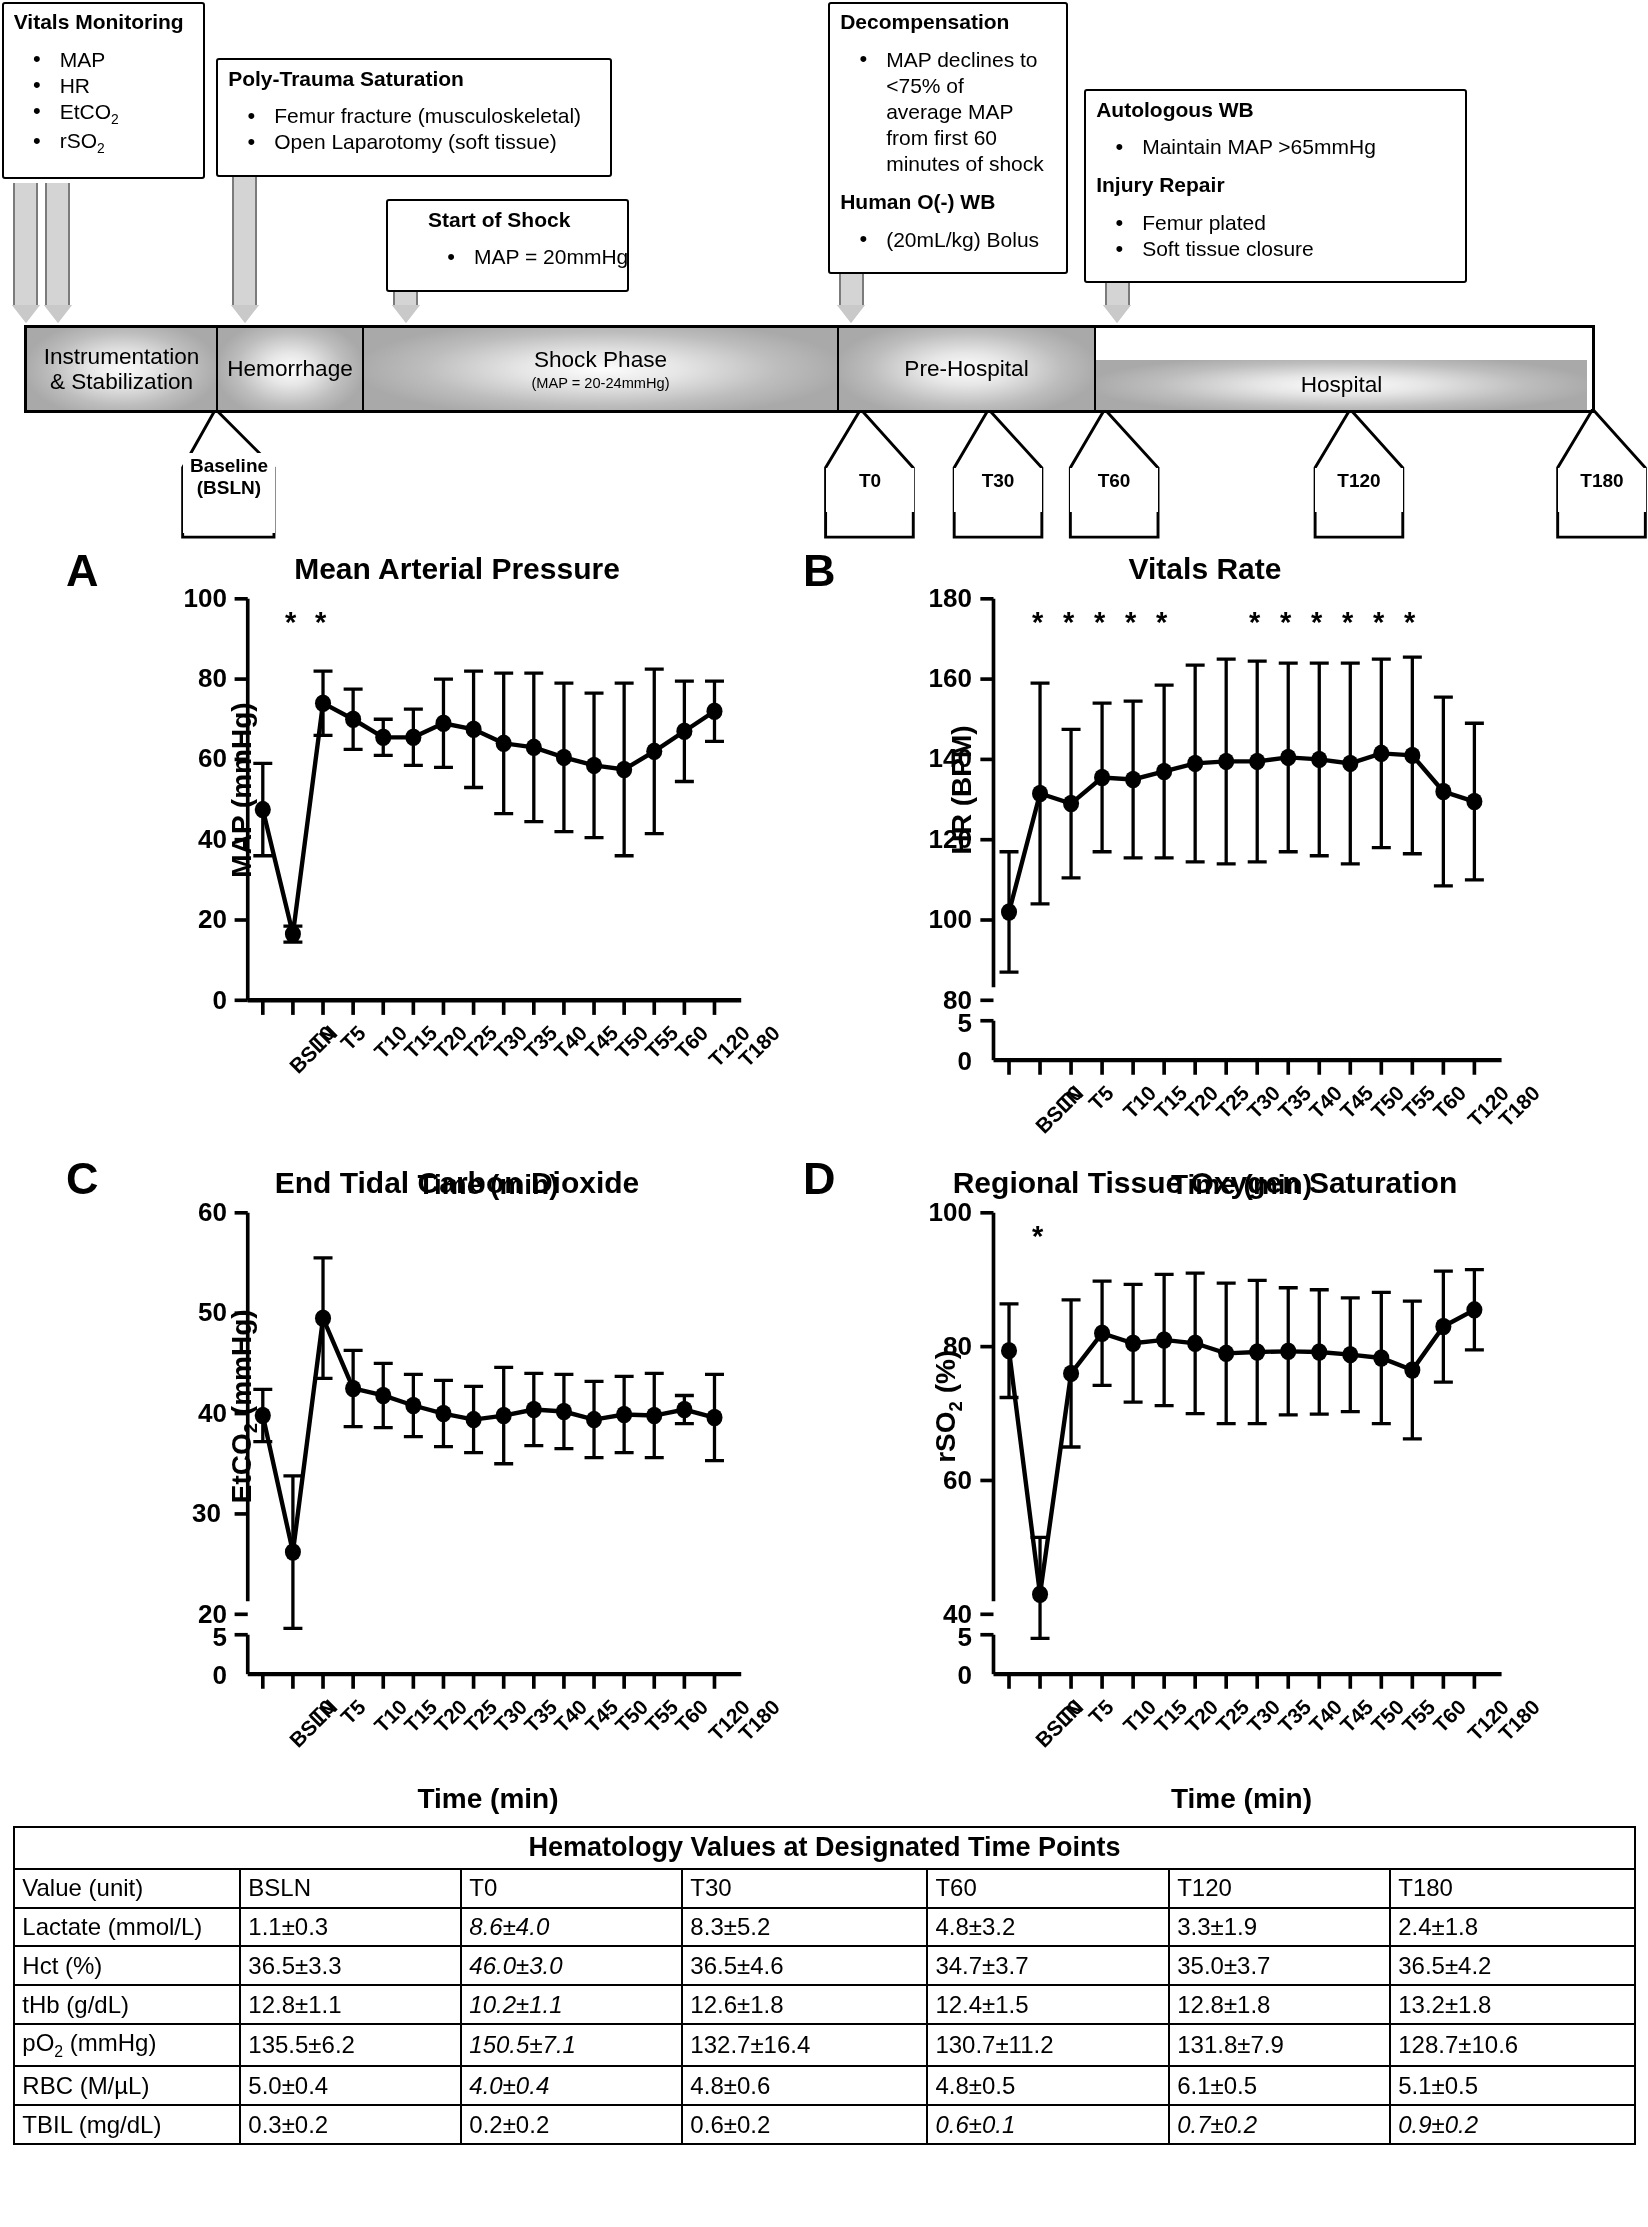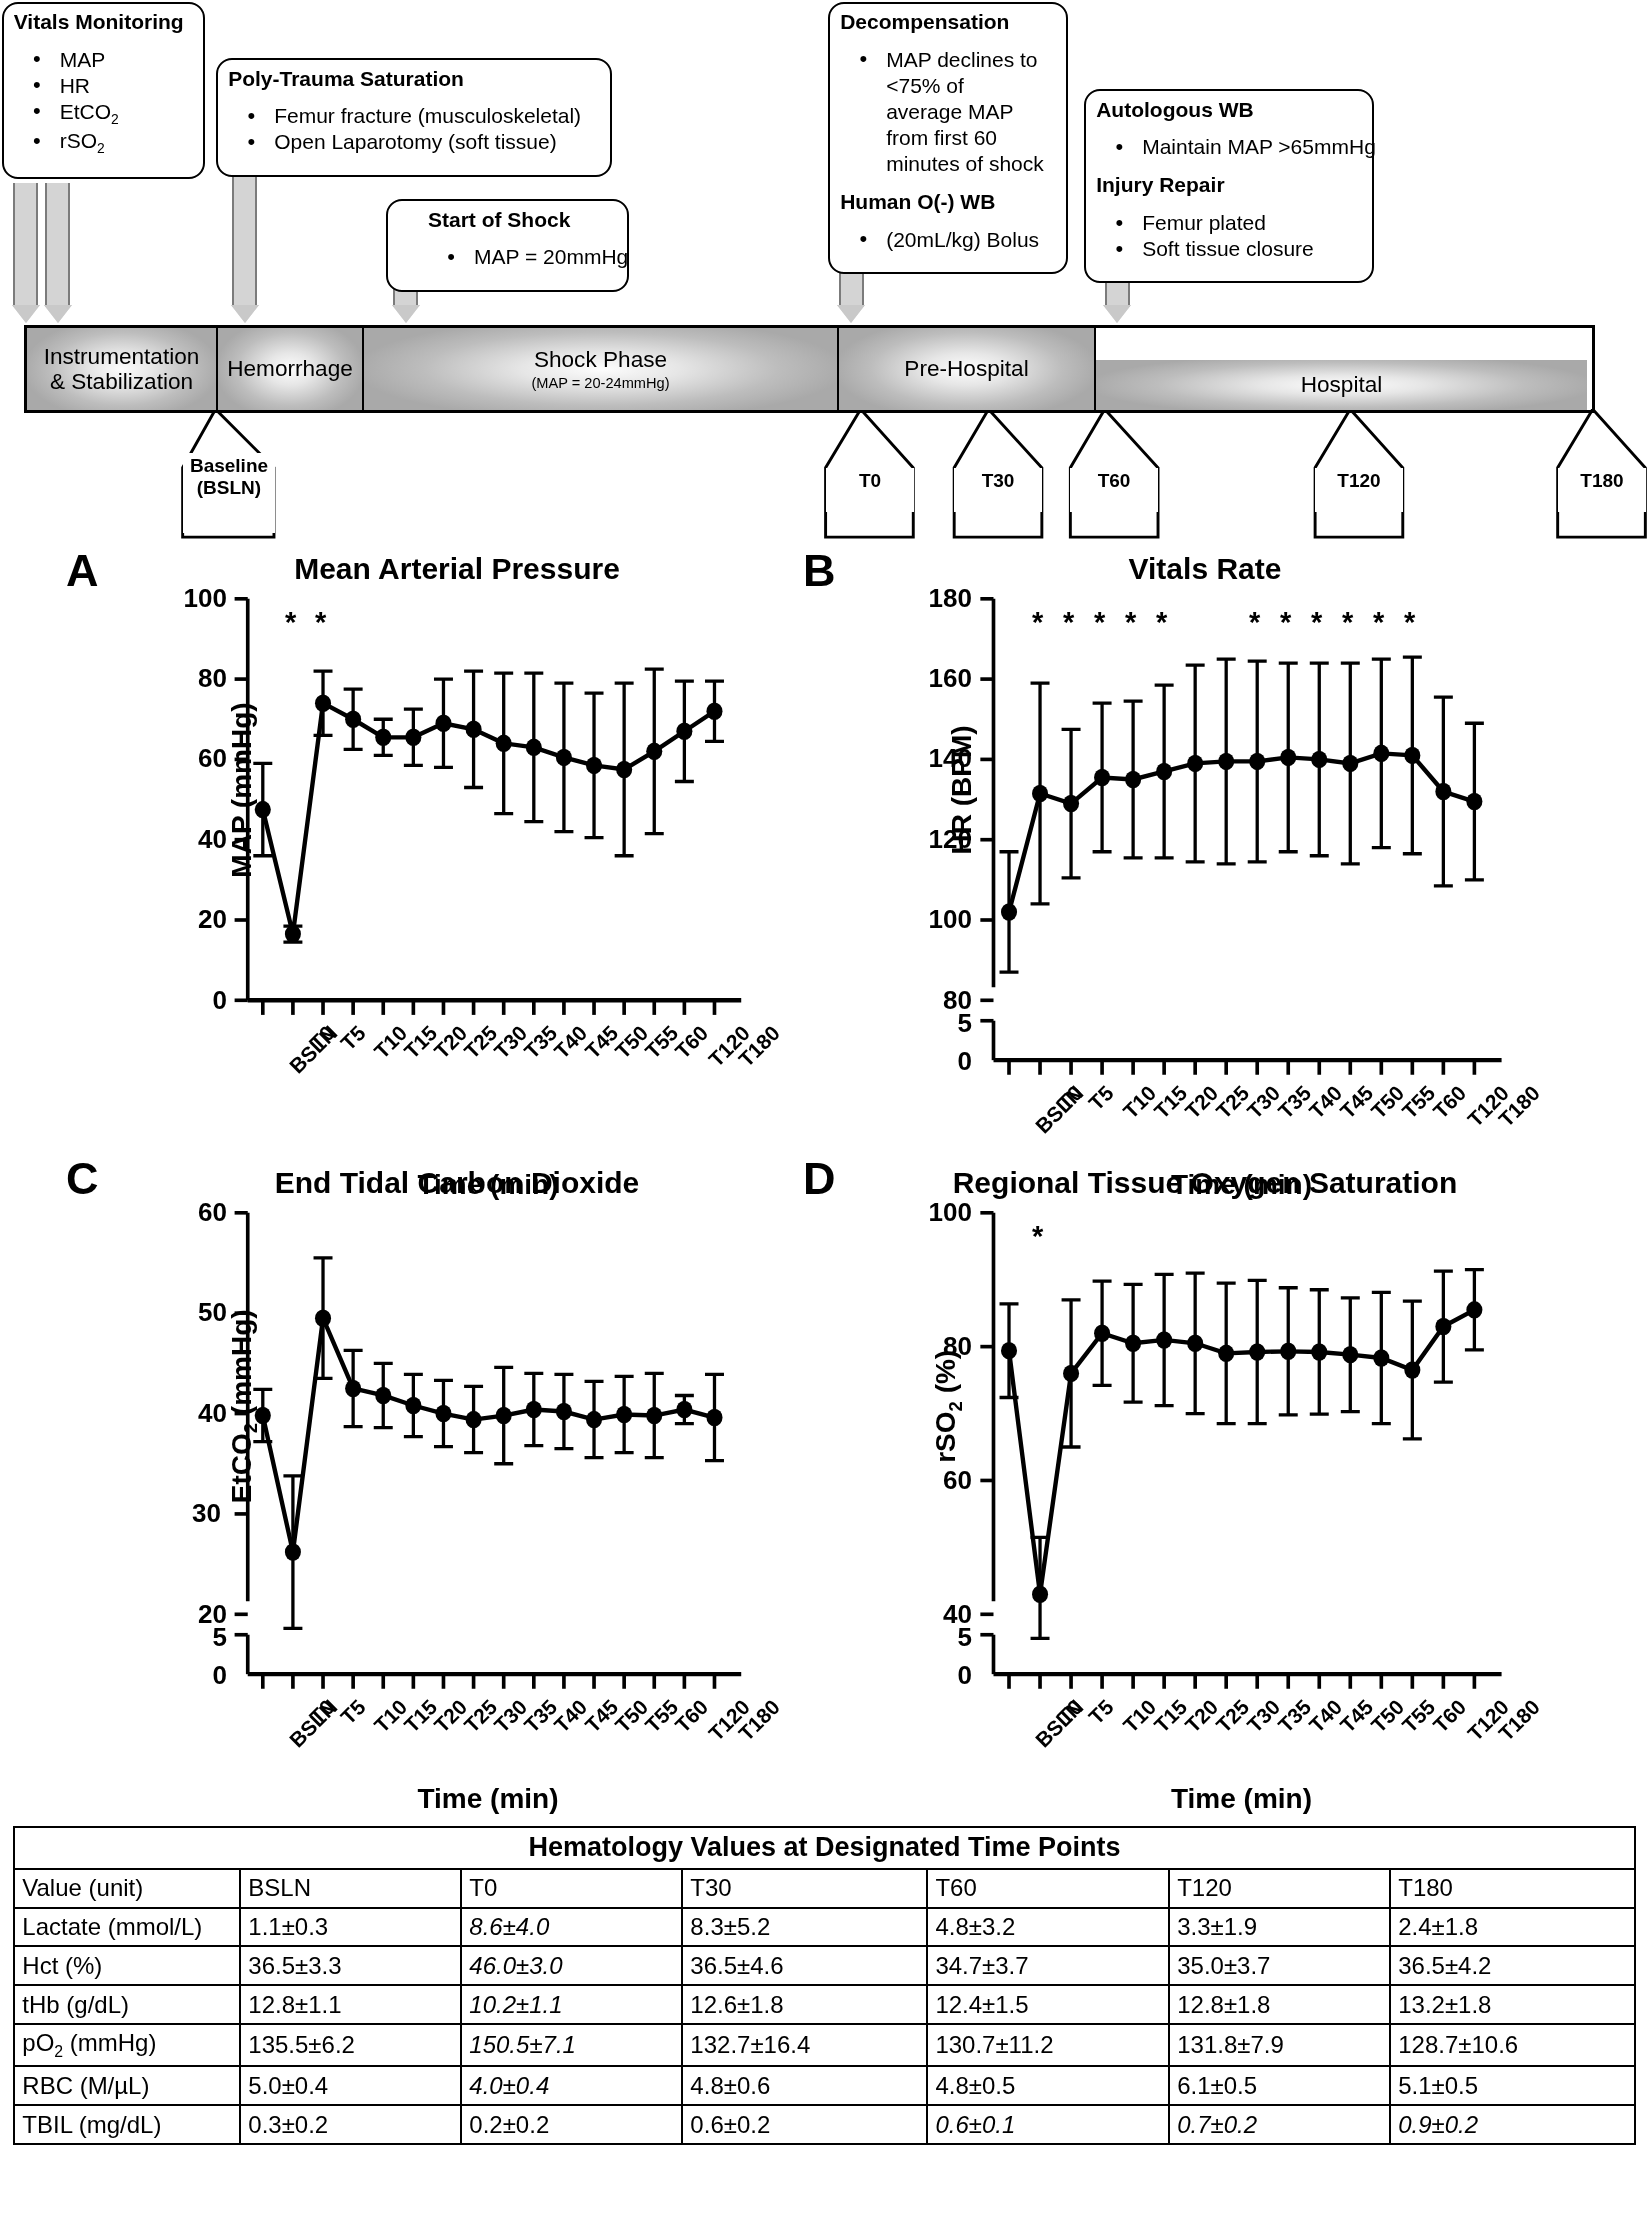--- a/index.html
+++ b/index.html
@@ -12,21 +12,21 @@
     position:relative;
     overflow:hidden;
   }
 
   
   #timeline-section { position:absolute; left:0; top:0; width:1649px; height:533px; }
 
   .callout {
     position:absolute;
     border:2.9px solid #000;
-    border-radius:16px;
+    border-radius:3px;
     background:#fff;
     padding:5.8px 10.2px 7.3px 10.2px;
     z-index:5;
   }
   .callout .ct {
     font-weight:bold; font-size:21px; line-height:1.22; white-space:nowrap;
   }
   .callout ul { margin:12px; padding:0; list-style:none; }
   .callout li {
     font-size:21px; line-height:1.24; position:relative; padding-left:34px; white-space:nowrap;
@@ -148,21 +148,21 @@
     <div class="ct">Decompensation</div>
     <ul>
       <li class="wrap"><span>MAP declines to &lt;75% of average MAP from first 60 minutes of shock</span></li>
     </ul>
     <div class="ct" style="margin-top:8.8px;">Human O(-) WB</div>
     <ul>
       <li><span>(20mL/kg) Bolus</span></li>
     </ul>
   </div>
 
-  <div class="callout" style="left:1084px; top:89px; width:290px;">
+  <div class="callout" style="left:1084px; top:89px; width:383px;">
     <div class="ct">Autologous WB</div>
     <ul>
       <li><span>Maintain MAP &gt;65mmHg</span></li>
     </ul>
     <div class="ct">Injury Repair</div>
     <ul>
       <li><span>Femur plated</span></li>
       <li><span>Soft tissue closure</span></li>
     </ul>
   </div>

